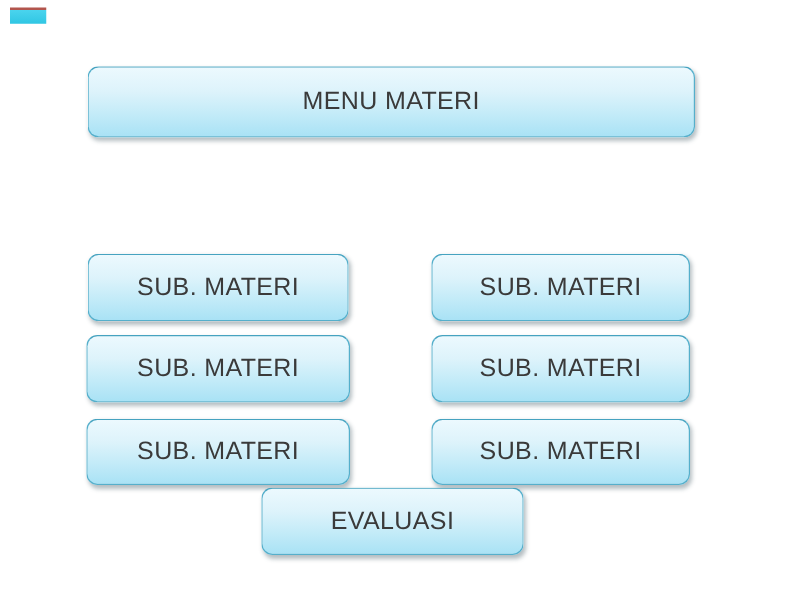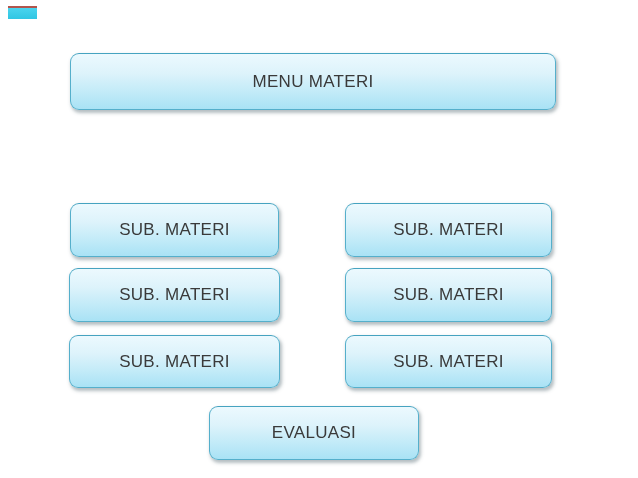--- a/index.html
+++ b/index.html
@@ -40,35 +40,35 @@
       #c3ebf8 68%,
       #a9e2f5 100%);
     box-shadow: 1.5px 2.5px 3.5px rgba(90, 110, 120, 0.45);
     display: flex;
     align-items: center;
     justify-content: center;
   }
 
   .node-label {
     color: #3a3a3a;
-    font-size: 17px;
+    font-size: 20px;
     letter-spacing: 0.3px;
     white-space: nowrap;
     user-select: none;
   }
 
   #node-menu       { left: 70px;  top: 53px;  width: 486px; height: 57px; }
   #node-isi        { left: 215px; top: 130px; width: 213px; height: 52px; }
   #node-sub1-left  { left: 70px;  top: 203px; width: 209px; height: 54px; }
   #node-sub1-right { left: 345px; top: 203px; width: 207px; height: 54px; }
   #node-sub2-left  { left: 69px;  top: 268px; width: 211px; height: 54px; }
   #node-sub2-right { left: 345px; top: 268px; width: 207px; height: 54px; }
   #node-sub3-left  { left: 69px;  top: 335px; width: 211px; height: 53px; }
   #node-sub3-right { left: 345px; top: 335px; width: 207px; height: 53px; }
-  #node-evaluasi   { left: 209px; top: 406px; width: 210px; height: 54px; }
+  #node-evaluasi   { left: 209px; top: 390px; width: 210px; height: 54px; }
 </style>
 </head>
 <body>
 
 <div class="canvas">
 
   <div class="corner-accent"></div>
 
   <div class="node" id="node-menu">
     <span class="node-label">MENU MATERI</span>

